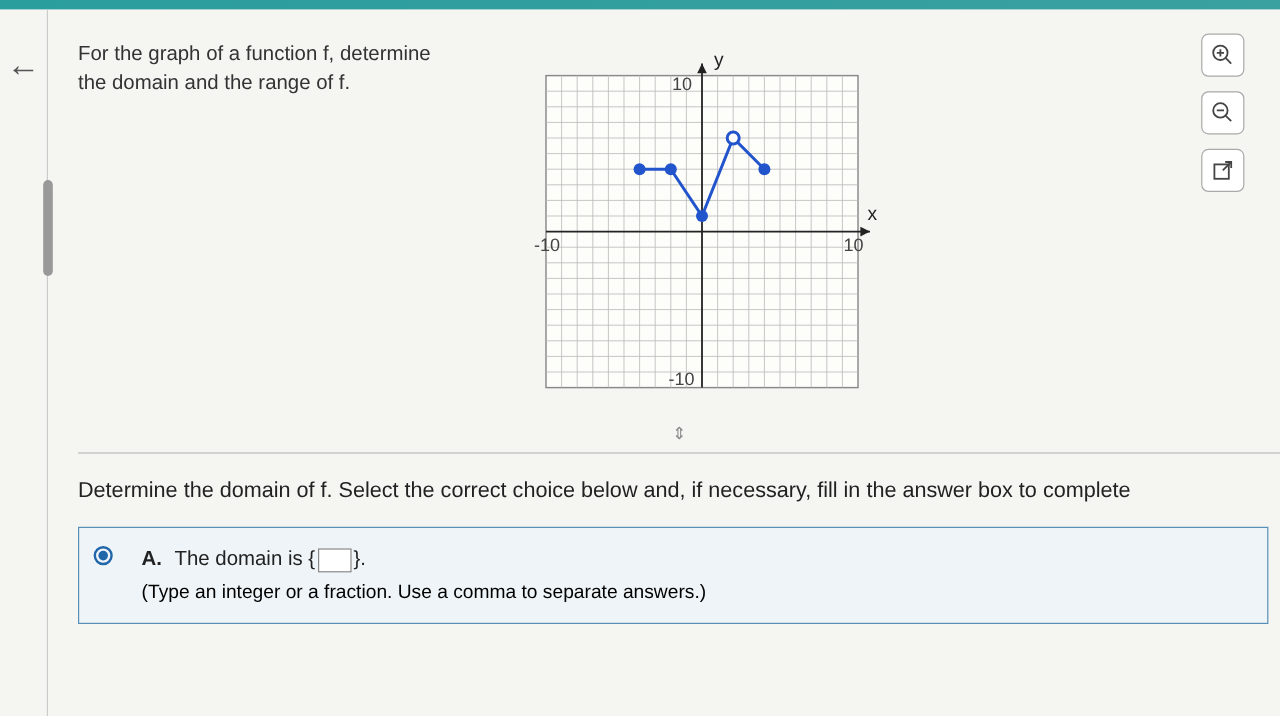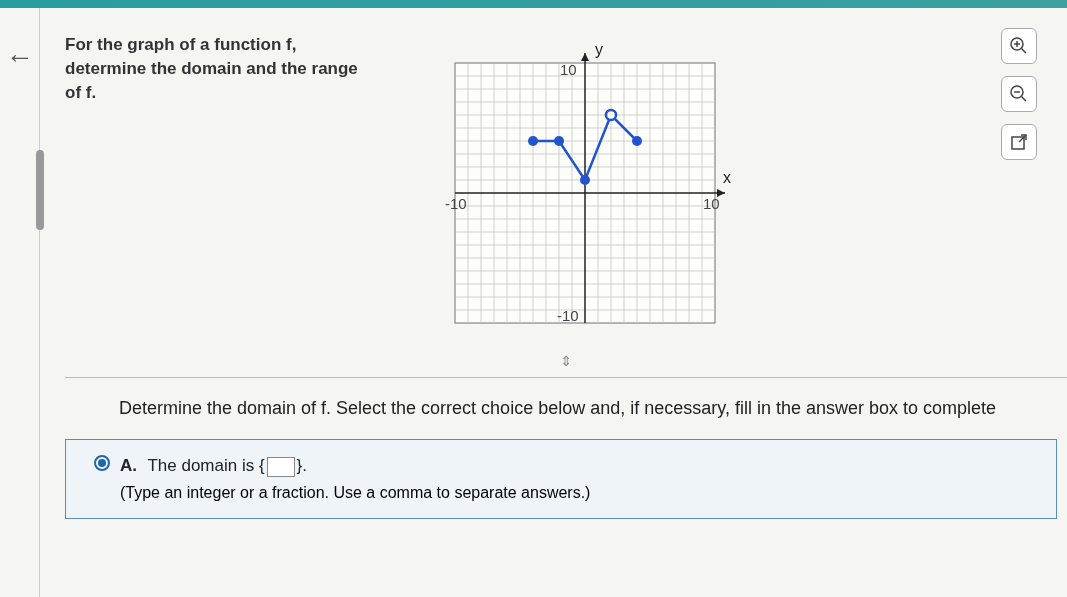--- a/index.html
+++ b/index.html
@@ -51,21 +51,20 @@
     }
     .question-top {
       display: flex;
       align-items: flex-start;
     }
     .question-text {
       width: 300px;
       font-size: 17px;
       color: #333;
       line-height: 1.4;
-      font-weight: bold;
     }
     .graph-container {
       position: relative;
       width: 320px;
       height: 310px;
       margin-left: 60px;
     }
     .graph-svg {
       width: 100%;
       height: 100%;
@@ -101,30 +100,29 @@
     .hr-line {
       border: none;
       border-top: 1px solid #bbb;
       margin-bottom: 20px;
     }
     .instruction {
       font-size: 18px;
       color: #222;
       margin-bottom: 20px;
       padding-right: 17px;
-      text-align: center;
     }
     .answer-choice {
       border: 1px solid #5a8fb5;
       background: #eef4f8;
-      padding: 12px 28px;
+      padding: 12px 12px;
       margin-right: 10px;
       display: flex;
       align-items: flex-start;
-      gap: 10px;
+      gap: 24px;
     }
     .radio {
       width: 16px;
       height: 16px;
       border: 2px solid #2266aa;
       border-radius: 50%;
       display: flex;
       align-items: center;
       justify-content: center;
       margin-top: 3px;

